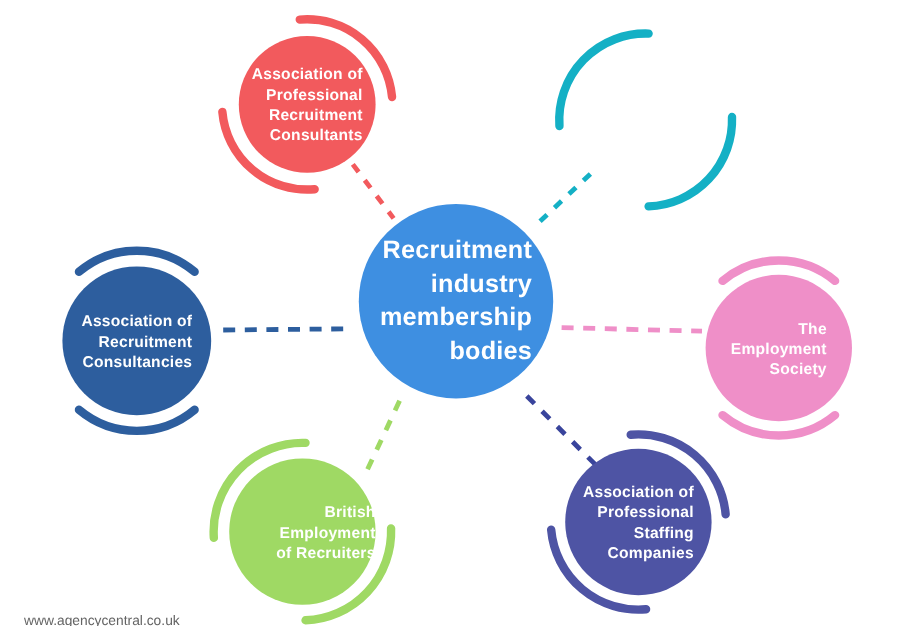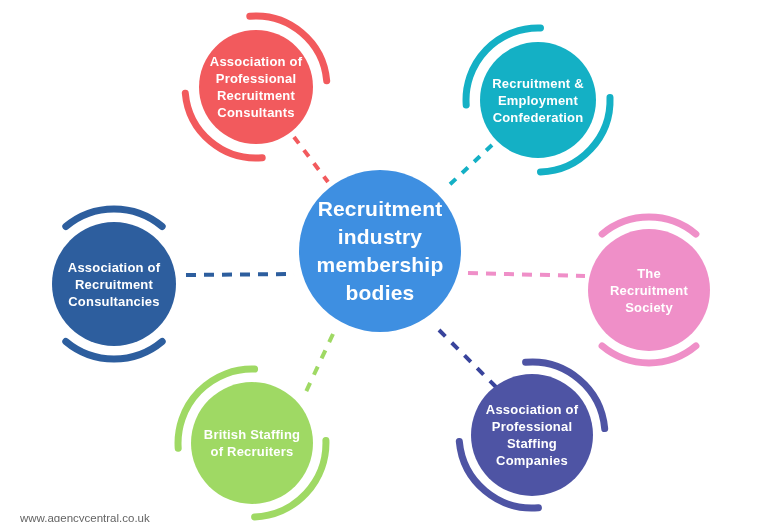--- a/index.html
+++ b/index.html
@@ -15,21 +15,21 @@
     position: absolute;
     left: 0; top: 0;
     width: 768px; height: 522px;
   }
   .circle {
     position: absolute;
     border-radius: 50%;
     display: flex;
     align-items: center;
     justify-content: center;
-    text-align: center;
+    text-align: right;
     color: #ffffff;
     font-weight: bold;
     white-space: pre-line;
     box-sizing: border-box;
   }
   .node-label {
     font-size: 13px;
     line-height: 17px;
     letter-spacing: 0.2px;
   }
@@ -94,41 +94,36 @@
 bodies</span>
   </div>
 
   <div class="circle circle-aprc" style="background-color: rgb(242, 90, 93);">
     <span class="node-label">Association of
 Professional
 Recruitment
 Consultants</span>
   </div>
 
-  <div class="circle circle-rec" style="background-color: rgb(20, 176, 197);">
-    <span class="node-label">Recruitment &amp;
-Employment
-Confederation</span>
-  </div>
 
   <div class="circle circle-trs" style="background-color: rgb(239, 143, 200);">
     <span class="node-label">The
-Recruitment
+Employment
 Society</span>
   </div>
 
   <div class="circle circle-apsc" style="background-color: rgb(78, 84, 164);">
     <span class="node-label">Association of
 Professional
 Staffing
 Companies</span>
   </div>
 
   <div class="circle circle-bir" style="background-color: rgb(159, 217, 100);">
-    <span class="node-label">British Staffing
+    <span class="node-label">British Employment
 of Recruiters</span>
   </div>
 
   <div class="circle circle-arc" style="background-color: rgb(45, 94, 158);">
     <span class="node-label">Association of
 Recruitment
 Consultancies</span>
   </div>
 
   <div class="watermark">www.agencycentral.co.uk</div>

